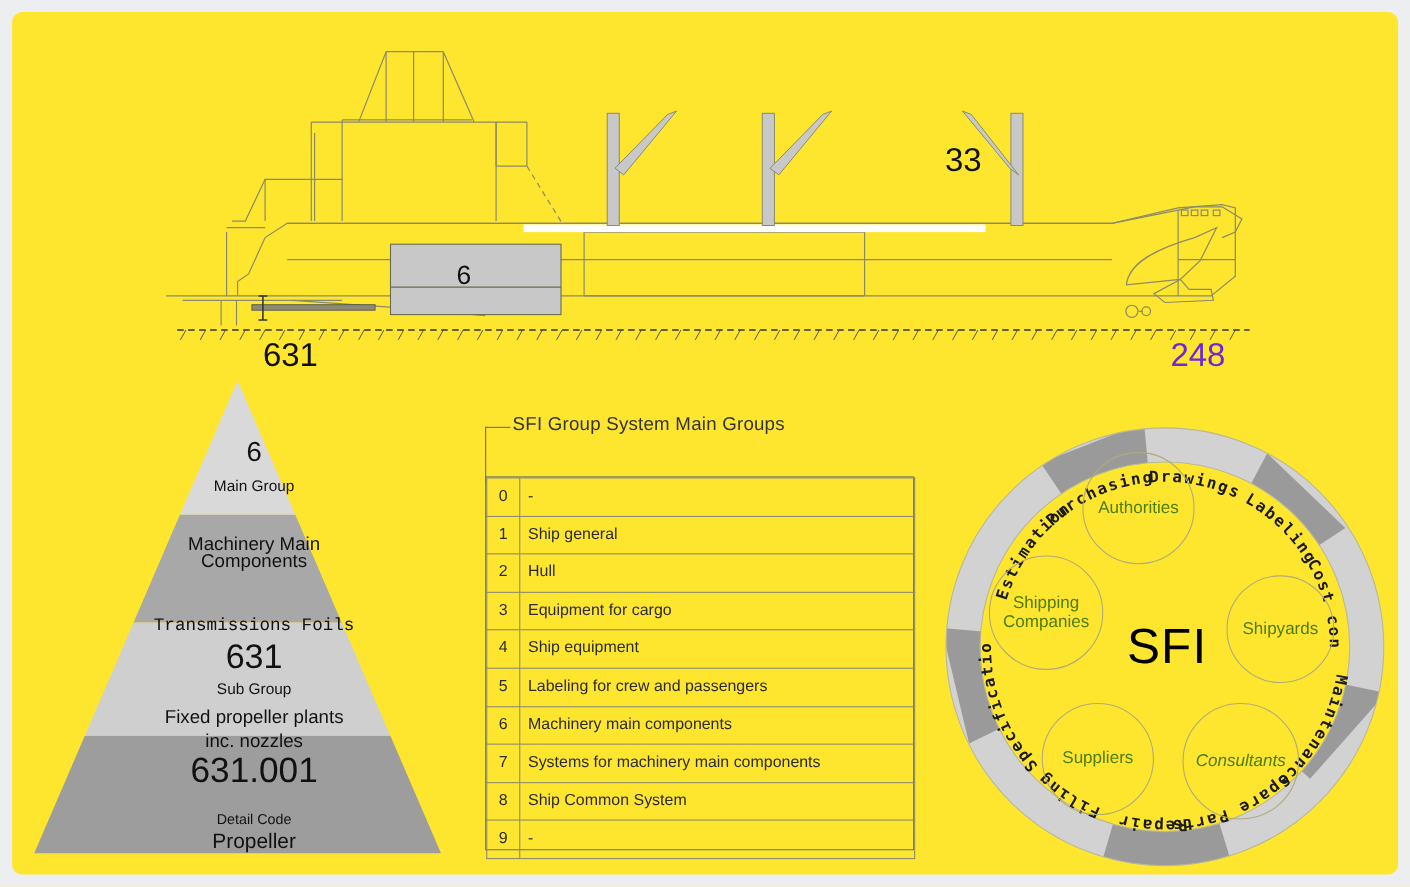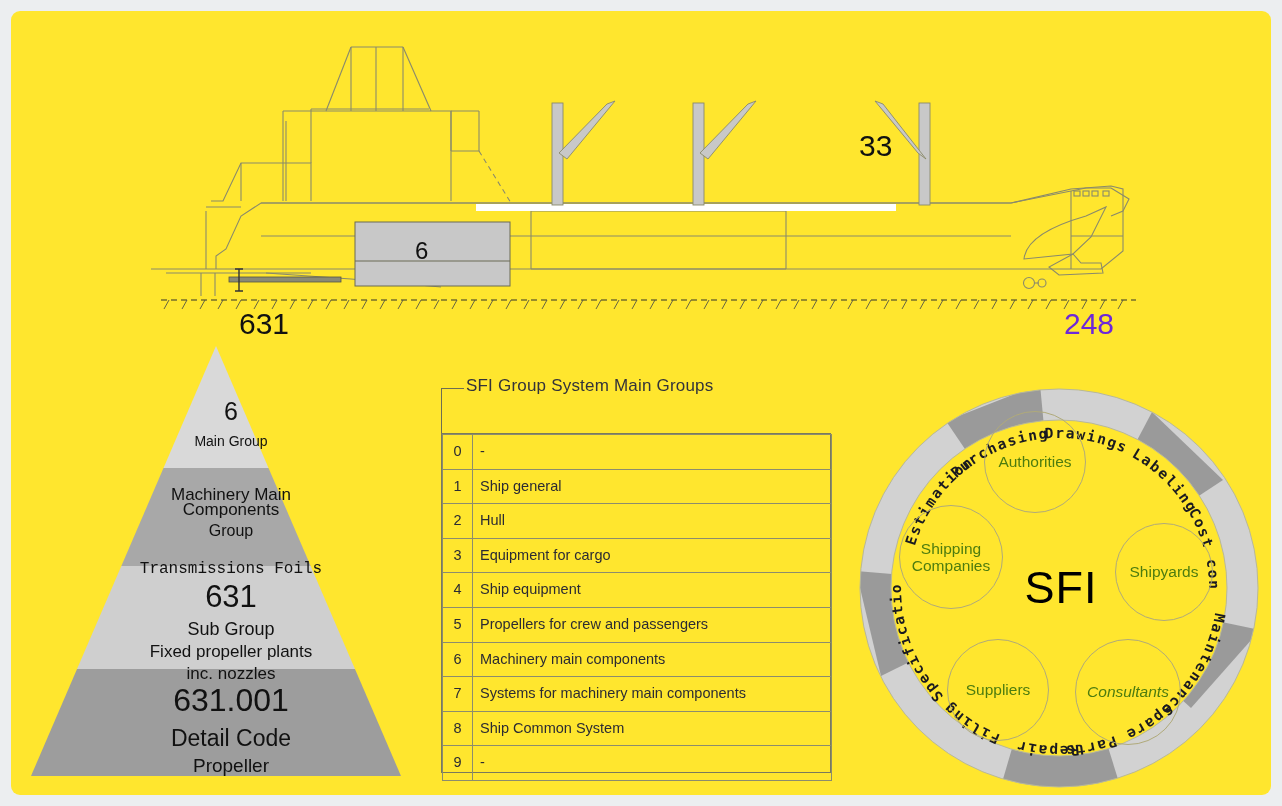--- a/index.html
+++ b/index.html
@@ -256,30 +256,29 @@
           <rect x="-10" y="333" width="420" height="120" fill="#9d9d9d"></rect>
         </g>
       </svg>
 
       
       <div class="pyr-text pyr-num" style="top:62px;">6</div>
       <div class="pyr-text pyr-lbl" style="top:98px;">Main Group</div>
       <div class="pyr-text pyr-lbl sm" style="top:117px;">Machinery Main</div>
       <div class="pyr-text pyr-lbl sm" style="top:132px;">Components</div>
       
-      <div class="pyr-text pyr-lbl lg" style="top:186px;">Group</div>
       <div class="pyr-text pyr-lbl lg" style="top:225px;font-family:Liberation Mono, monospace;">Transmissions Foils</div>
       
       <div class="pyr-text pyr-num big" style="top:245px;">631</div>
-      <div class="pyr-text pyr-lbl lg" style="top:283px;font-size:18px;">Sub Group</div>
+      <div class="pyr-text pyr-lbl lg" style="top:283px;font-size:14px;">Sub Group</div>
       <div class="pyr-text pyr-lbl lg" style="top:306px;font-size:17px;">Fixed propeller plants</div>
       <div class="pyr-text pyr-lbl lg" style="top:328px;font-size:17px;">inc. nozzles</div>
       
       <div class="pyr-text pyr-num" style="top:348px;font-size:32px;">631.001</div>
-      <div class="pyr-text pyr-lbl" style="top:390px;font-size:23px;">Detail Code</div>
+      <div class="pyr-text pyr-lbl" style="top:402px;font-size:13px;">Detail Code</div>
       <div class="pyr-text pyr-lbl" style="top:419px;font-size:19px;">Propeller</div>
     </div>
 
     <div id="sfitable">
       <div id="tbl-corner"></div>
       <div id="tbl-title">SFI Group System Main Groups</div>
       <div id="tbl-grid">
         <table class="sfi">
           <tbody>
             <tr>
@@ -297,21 +296,21 @@
             <tr>
               <td class="num">3</td>
               <td>Equipment for cargo</td>
             </tr>
             <tr>
               <td class="num">4</td>
               <td>Ship equipment</td>
             </tr>
             <tr>
               <td class="num">5</td>
-              <td>Propellers for crew and passengers</td>
+              <td>Labeling for crew and passengers</td>
             </tr>
             <tr>
               <td class="num">6</td>
               <td>Machinery main components</td>
             </tr>
             <tr>
               <td class="num">7</td>
               <td>Systems for machinery  main components</td>
             </tr>
             <tr>

